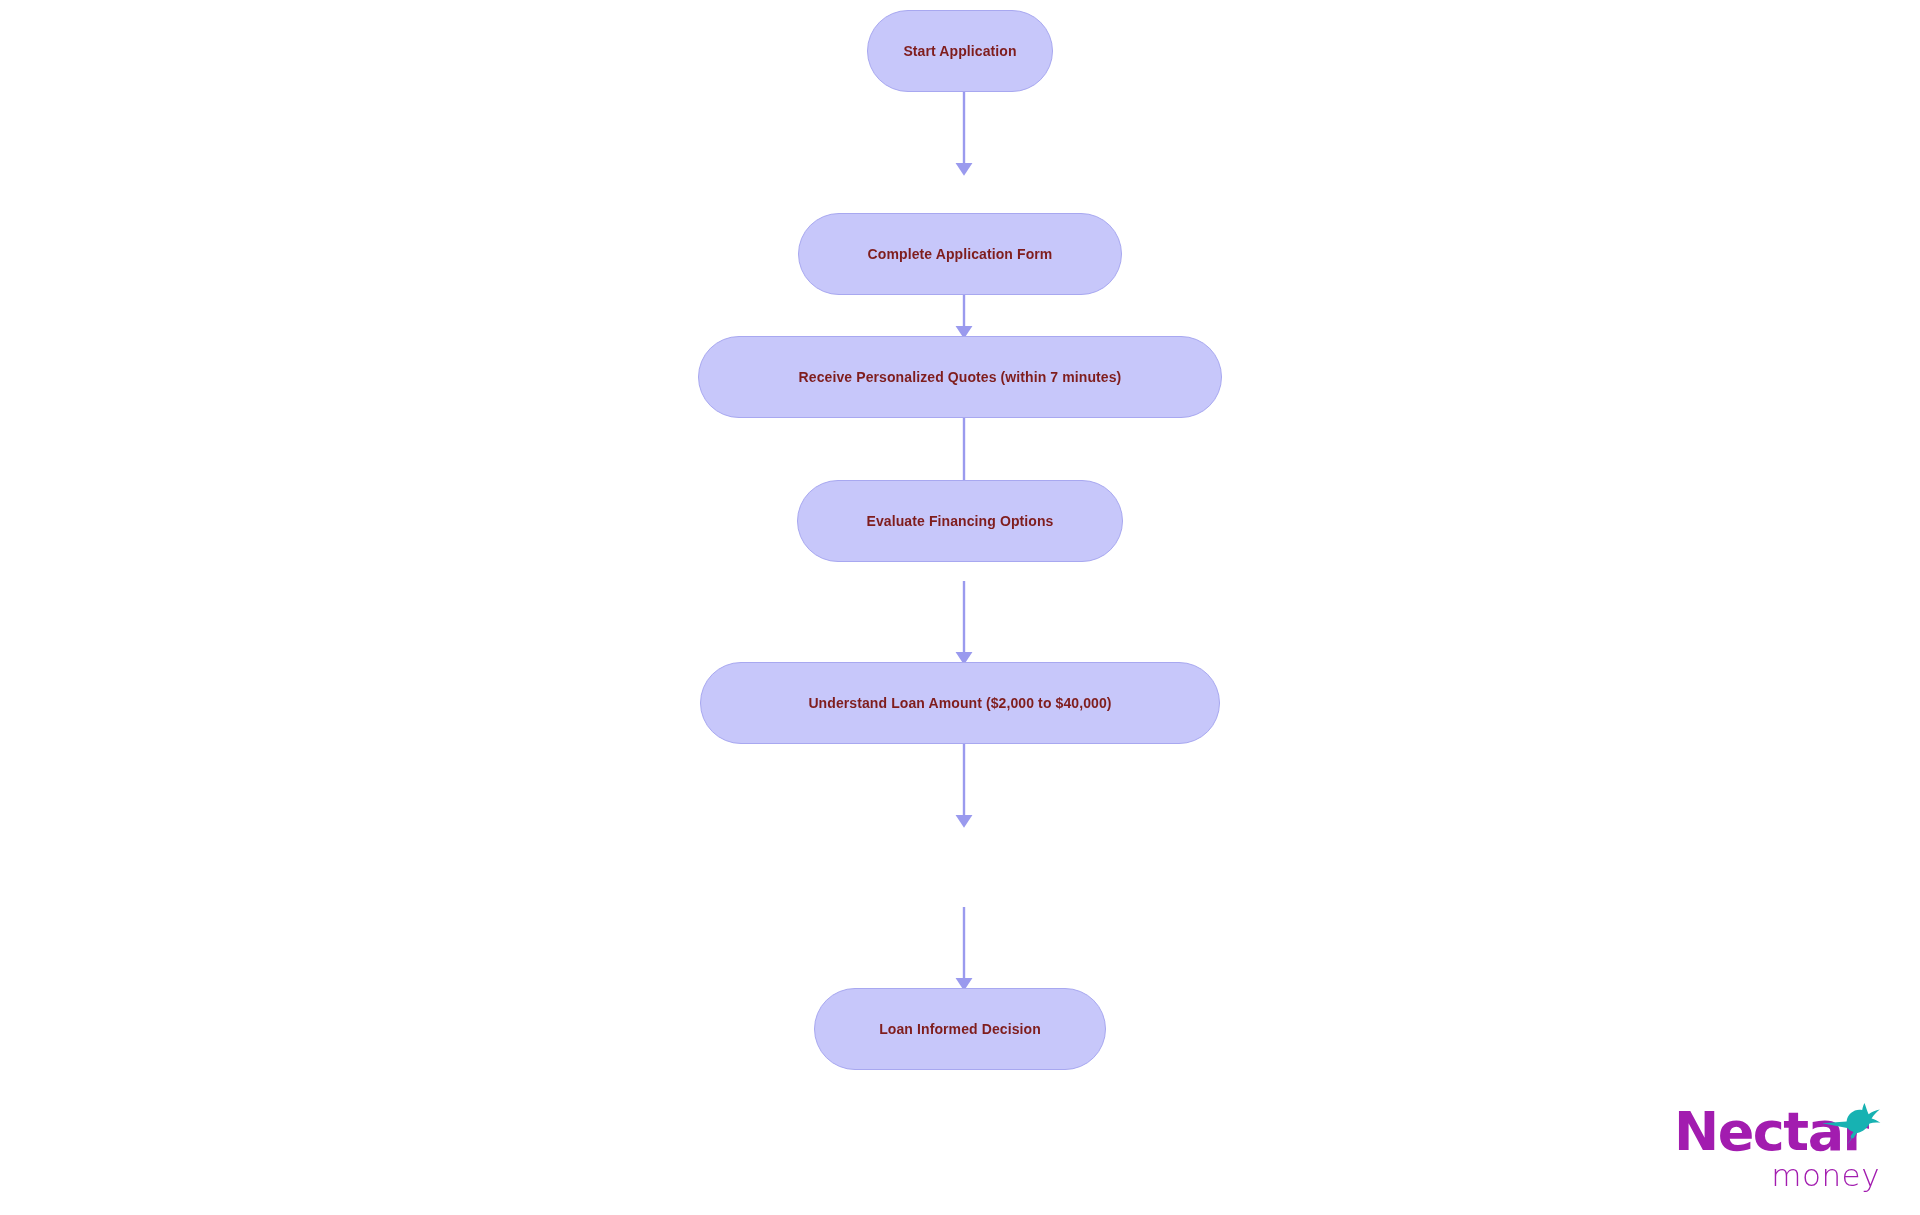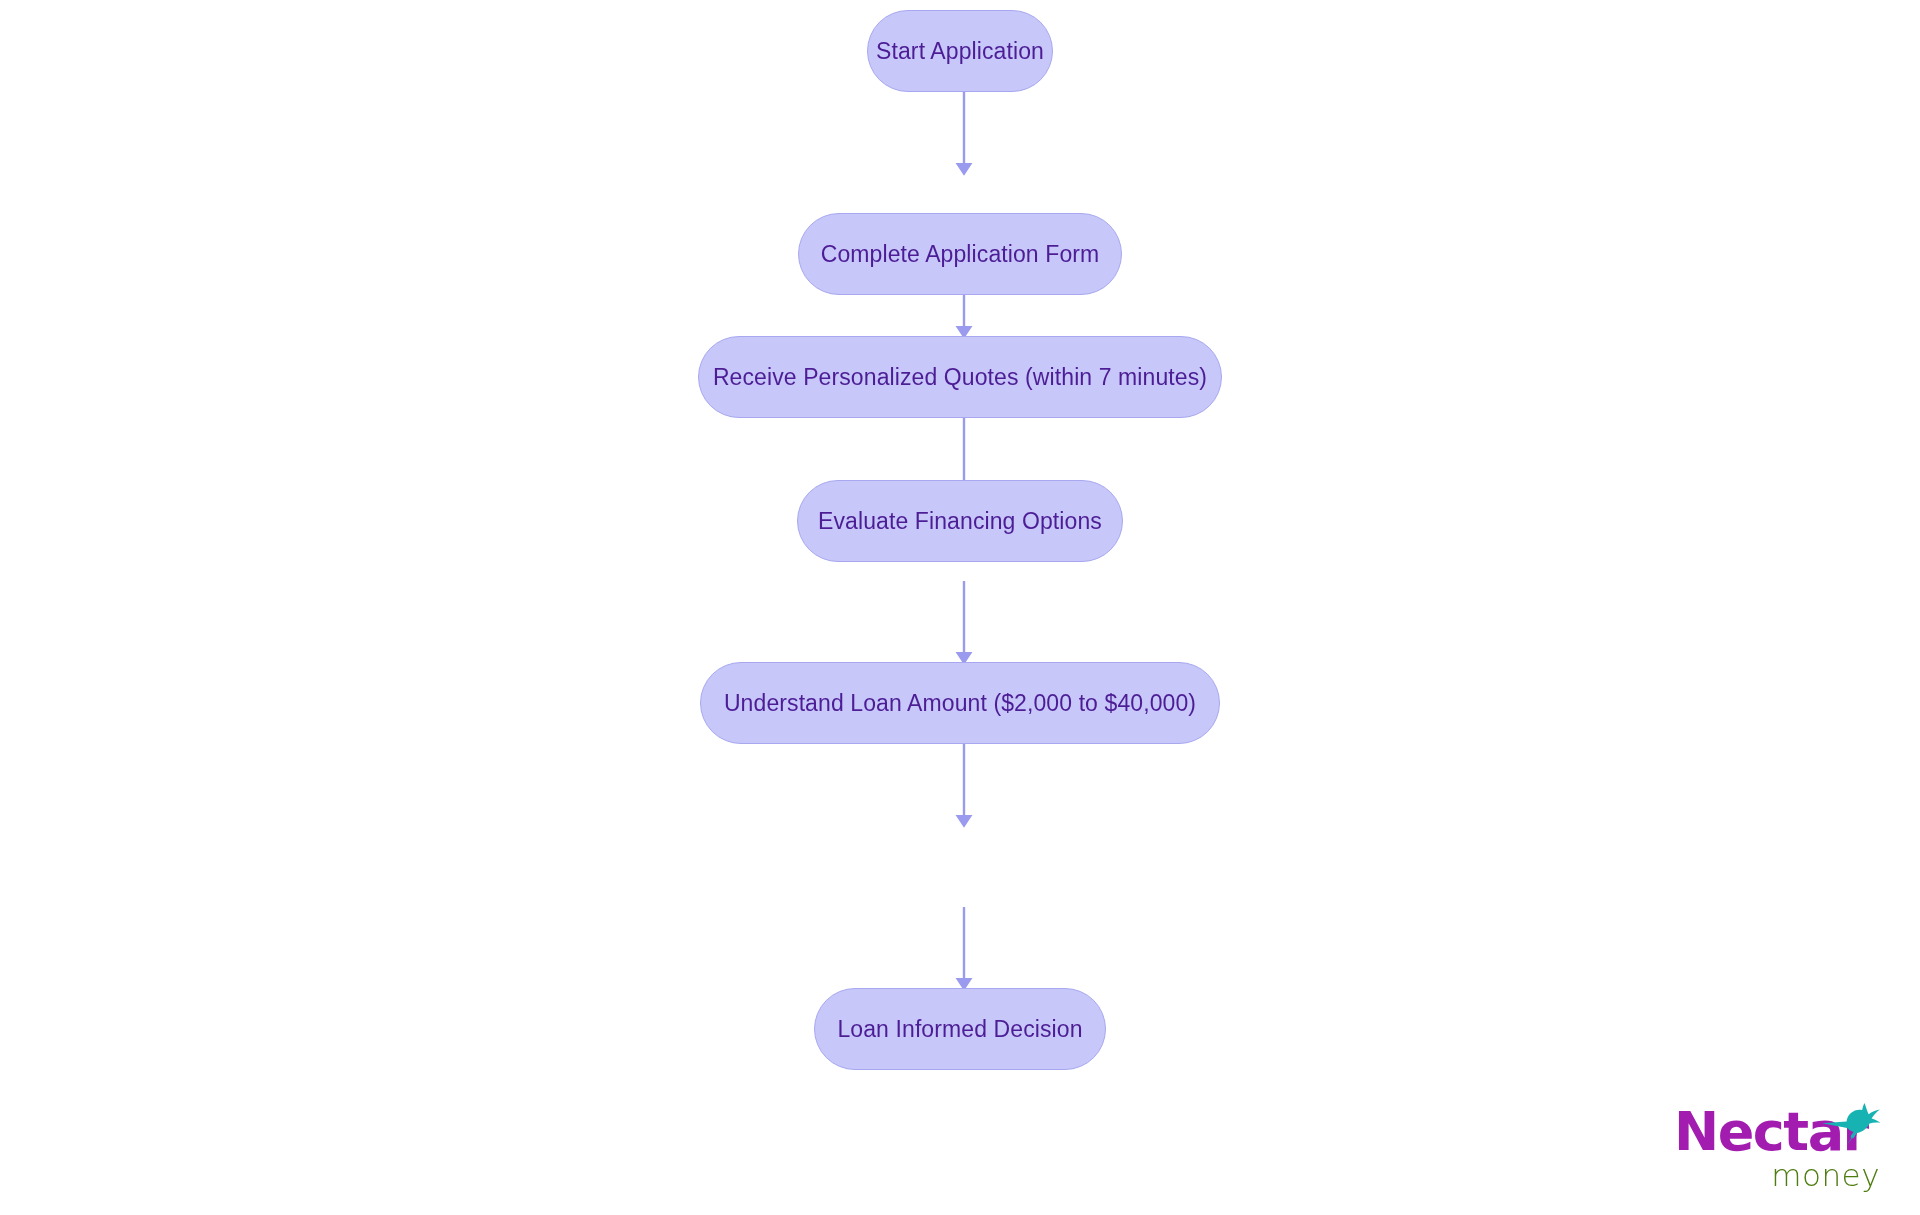--- a/index.html
+++ b/index.html
@@ -53,24 +53,24 @@
     align-items: center;
     justify-content: center;
     background: #c7c7fa;
     border: 1.5px solid #a8a8f0;
     border-radius: 41px;
     padding: 0 34px;
     white-space: nowrap;
   }
 
   .flow-node-label {
-    color: #4c1d95;
+    color: #7f1d1d;
     font-family: "Liberation Sans", sans-serif;
-    font-size: 23px;
-    font-weight: 400;
+    font-size: 14px;
+    font-weight: 700;
     letter-spacing: 0.1px;
     line-height: 1;
   }
 
   
   #brand-logo {
     position: absolute;
     right: 36px;
     bottom: 22px;
     width: 210px;
@@ -87,21 +87,21 @@
     letter-spacing: -1.5px;
     line-height: 1;
   }
   #brand-logo .logo-subword {
     position: absolute;
     right: 4px;
     bottom: 2px;
     font-family: "DejaVu Sans", sans-serif;
     font-size: 31px;
     font-weight: 300;
-    color: #4d7c0f;
+    color: #a21caf;
     letter-spacing: 0.5px;
     line-height: 1;
   }
   #brand-logo .logo-bird {
     position: absolute;
     right: 2px;
     top: 0px;
     width: 62px;
     height: 46px;
   }

